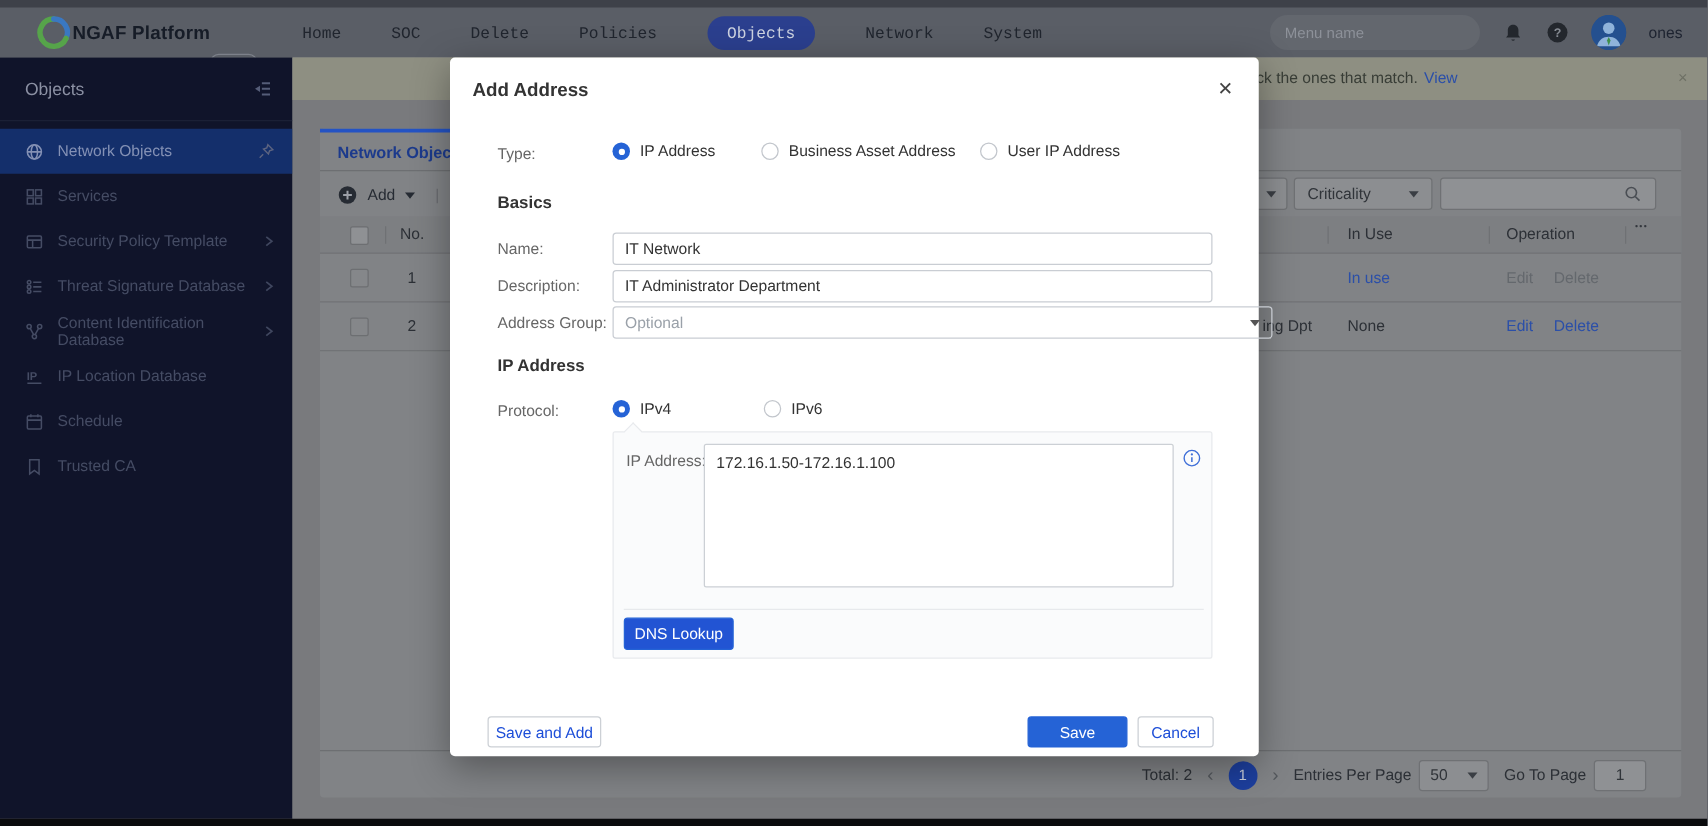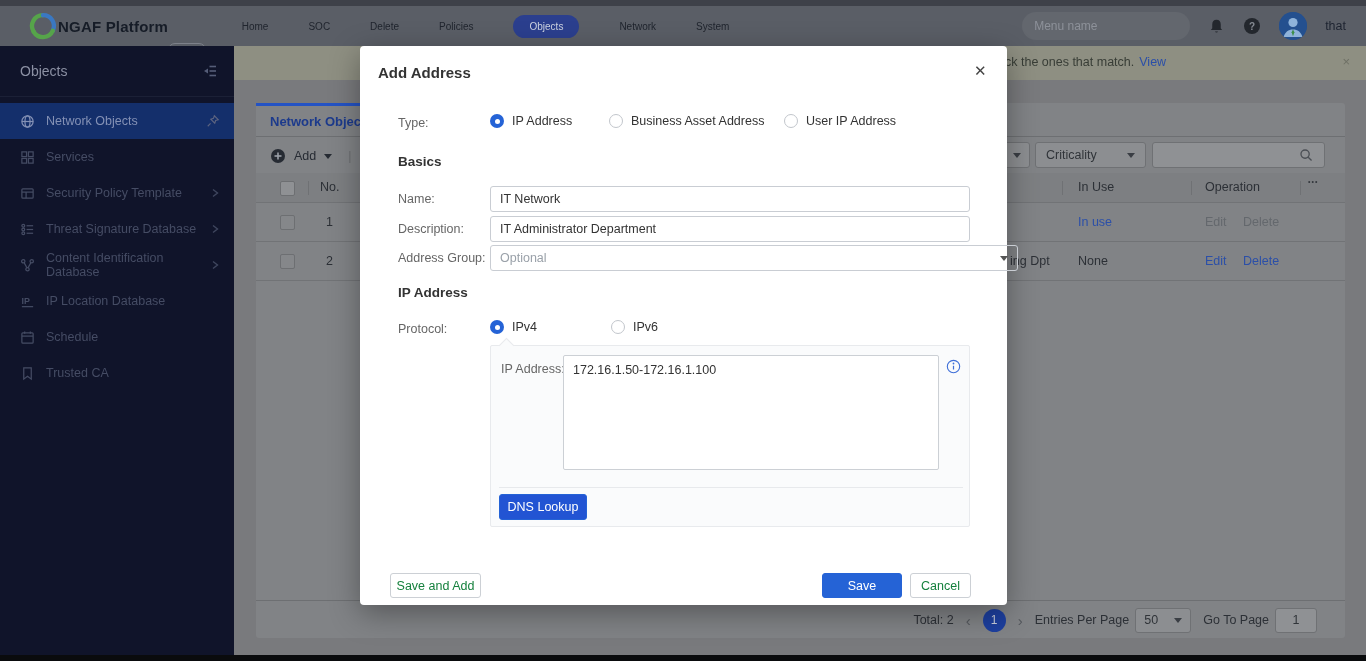--- a/index.html
+++ b/index.html
@@ -6,21 +6,21 @@
   #screen{position:relative;width:1366px;height:661px;overflow:hidden;
           font-family:"Liberation Sans",sans-serif;background:#797a7d;}
   .abs{position:absolute;}
 
   
   .topbar{left:0;top:0;width:1366px;height:46px;background:#5a5e66;border-top:6px solid #3e4149;box-sizing:border-box;display:flex;align-items:center;}
   .brand{display:flex;align-items:center;gap:0;margin-left:28px;}
   .brand-name{font-size:15px;font-weight:600;color:#161c27;letter-spacing:.2px;}
   .ver-badge{font-size:8.5px;color:#787c84;border:1px solid #7d818a;border-radius:8px;padding:1px 6px;margin-top:48px;}
   .topnav{display:flex;align-items:center;gap:40px;margin-left:36px;}
-  .topnav-item{font-size:10px;color:#20252e;cursor:pointer;white-space:nowrap;}
+  .topnav-item{font-size:13px;color:#20252e;cursor:pointer;white-space:nowrap;font-family:Liberation Mono, monospace;}
   .topnav-item.active{background:#2b3f8e;color:#ccd2e0;border-radius:14px;padding:6px 16px;}
   .top-right{margin-left:auto;display:flex;align-items:center;gap:18px;margin-right:20px;}
   .menu-search{width:168px;height:28px;background:#63676e;border-radius:14px;display:flex;align-items:center;padding:0 10px;box-sizing:border-box;}
   .menu-search input{flex:1;border:none;background:transparent;outline:none;font-size:12px;color:#1d2330;font-family:"Liberation Sans",sans-serif;}
   .menu-search input::placeholder{color:#8d9199;}
   .avatar{width:28px;height:28px;border-radius:50%;overflow:hidden;background:#24508f;}
   .admin-name{font-size:12.5px;color:#1d2330;}
 
   
   .sidebar{left:0;top:46px;width:234px;height:609px;background:#10142a;}
@@ -78,21 +78,21 @@
   .mselect{position:absolute;left:130px;width:528px;height:26px;border:1px solid #c9cdd3;border-radius:3px;box-sizing:border-box;
            display:flex;align-items:center;padding:0 9px;font-size:12.5px;color:#9aa1a9;cursor:pointer;}
   .mselect .caret{border-top-color:#555;margin-left:auto;}
   .ip-panel{position:absolute;left:130px;top:299px;width:480px;height:182px;background:#fafbfc;border:1px solid #e8eaed;border-radius:2px;box-sizing:border-box;}
   .notch{position:absolute;top:-6px;left:10px;width:10px;height:10px;background:#fafbfc;border-left:1px solid #e8eaed;border-top:1px solid #e8eaed;transform:rotate(45deg);}
   .ip-panel textarea{position:absolute;left:72px;top:9px;width:376px;height:115px;border:1px solid #ccd0d5;border-radius:2px;box-sizing:border-box;
            resize:none;font-size:12.5px;color:#333;padding:7px 9px;font-family:"Liberation Sans",sans-serif;outline:none;}
   .panel-divider{position:absolute;left:8px;top:141px;width:464px;border-top:1px solid #e7e9ec;}
   .btn{display:flex;align-items:center;justify-content:center;font-size:12.5px;border-radius:3px;cursor:pointer;box-sizing:border-box;}
   .btn-blue{background:#2563d6;color:#fff;border:1px solid #2563d6;}
-  .btn-white{background:#fff;color:#15803d;border:1px solid #ccd0d5;}
+  .btn-white{background:#fff;color:#1d4ed8;border:1px solid #ccd0d5;}
 </style>
 </head>
 <body>
 
 <div id="screen">
 
   <div class="abs topbar">
     <div class="brand">
       <svg width="30" height="30" viewBox="0 0 32 32">
         <path d="M6 22A11.5 11.5 0 0 1 16 4.5" fill="none" stroke="#56a44a" stroke-width="4.6" stroke-linecap="round"></path>
@@ -128,21 +128,21 @@
         <text x="9" y="12.6" text-anchor="middle" font-size="10" font-weight="bold" fill="#858a92" font-family="Liberation Sans,sans-serif">?</text>
       </svg>
       <div class="avatar">
         <svg width="28" height="28" viewBox="0 0 28 28">
           <circle cx="14" cy="14" r="14" fill="#24508f"></circle>
           <circle cx="14" cy="10.5" r="4.6" fill="#8fb3da"></circle>
           <path d="M4.5 25c1.6-5.2 4.9-7.6 9.5-7.6s7.9 2.4 9.5 7.6z" fill="#8fb3da"></path>
           <path d="M14 17.5l1.4 2.8-1.4 4-1.4-4z" fill="#3e8f4a"></path>
         </svg>
       </div>
-      <span class="admin-name">that</span>
+      <span class="admin-name">ones</span>
     </div>
   </div>
 
   <div class="abs sidebar">
     <div class="side-head">
       <span>Objects</span>
       <span class="side-collapse">
         <svg width="16" height="14" viewBox="0 0 16 14">
           <path d="M6 4.5L2 7l4 2.5z" fill="currentColor"></path>
           <line x1="7.5" y1="2.5" x2="14" y2="2.5" stroke="currentColor" stroke-width="1.6"></line>

